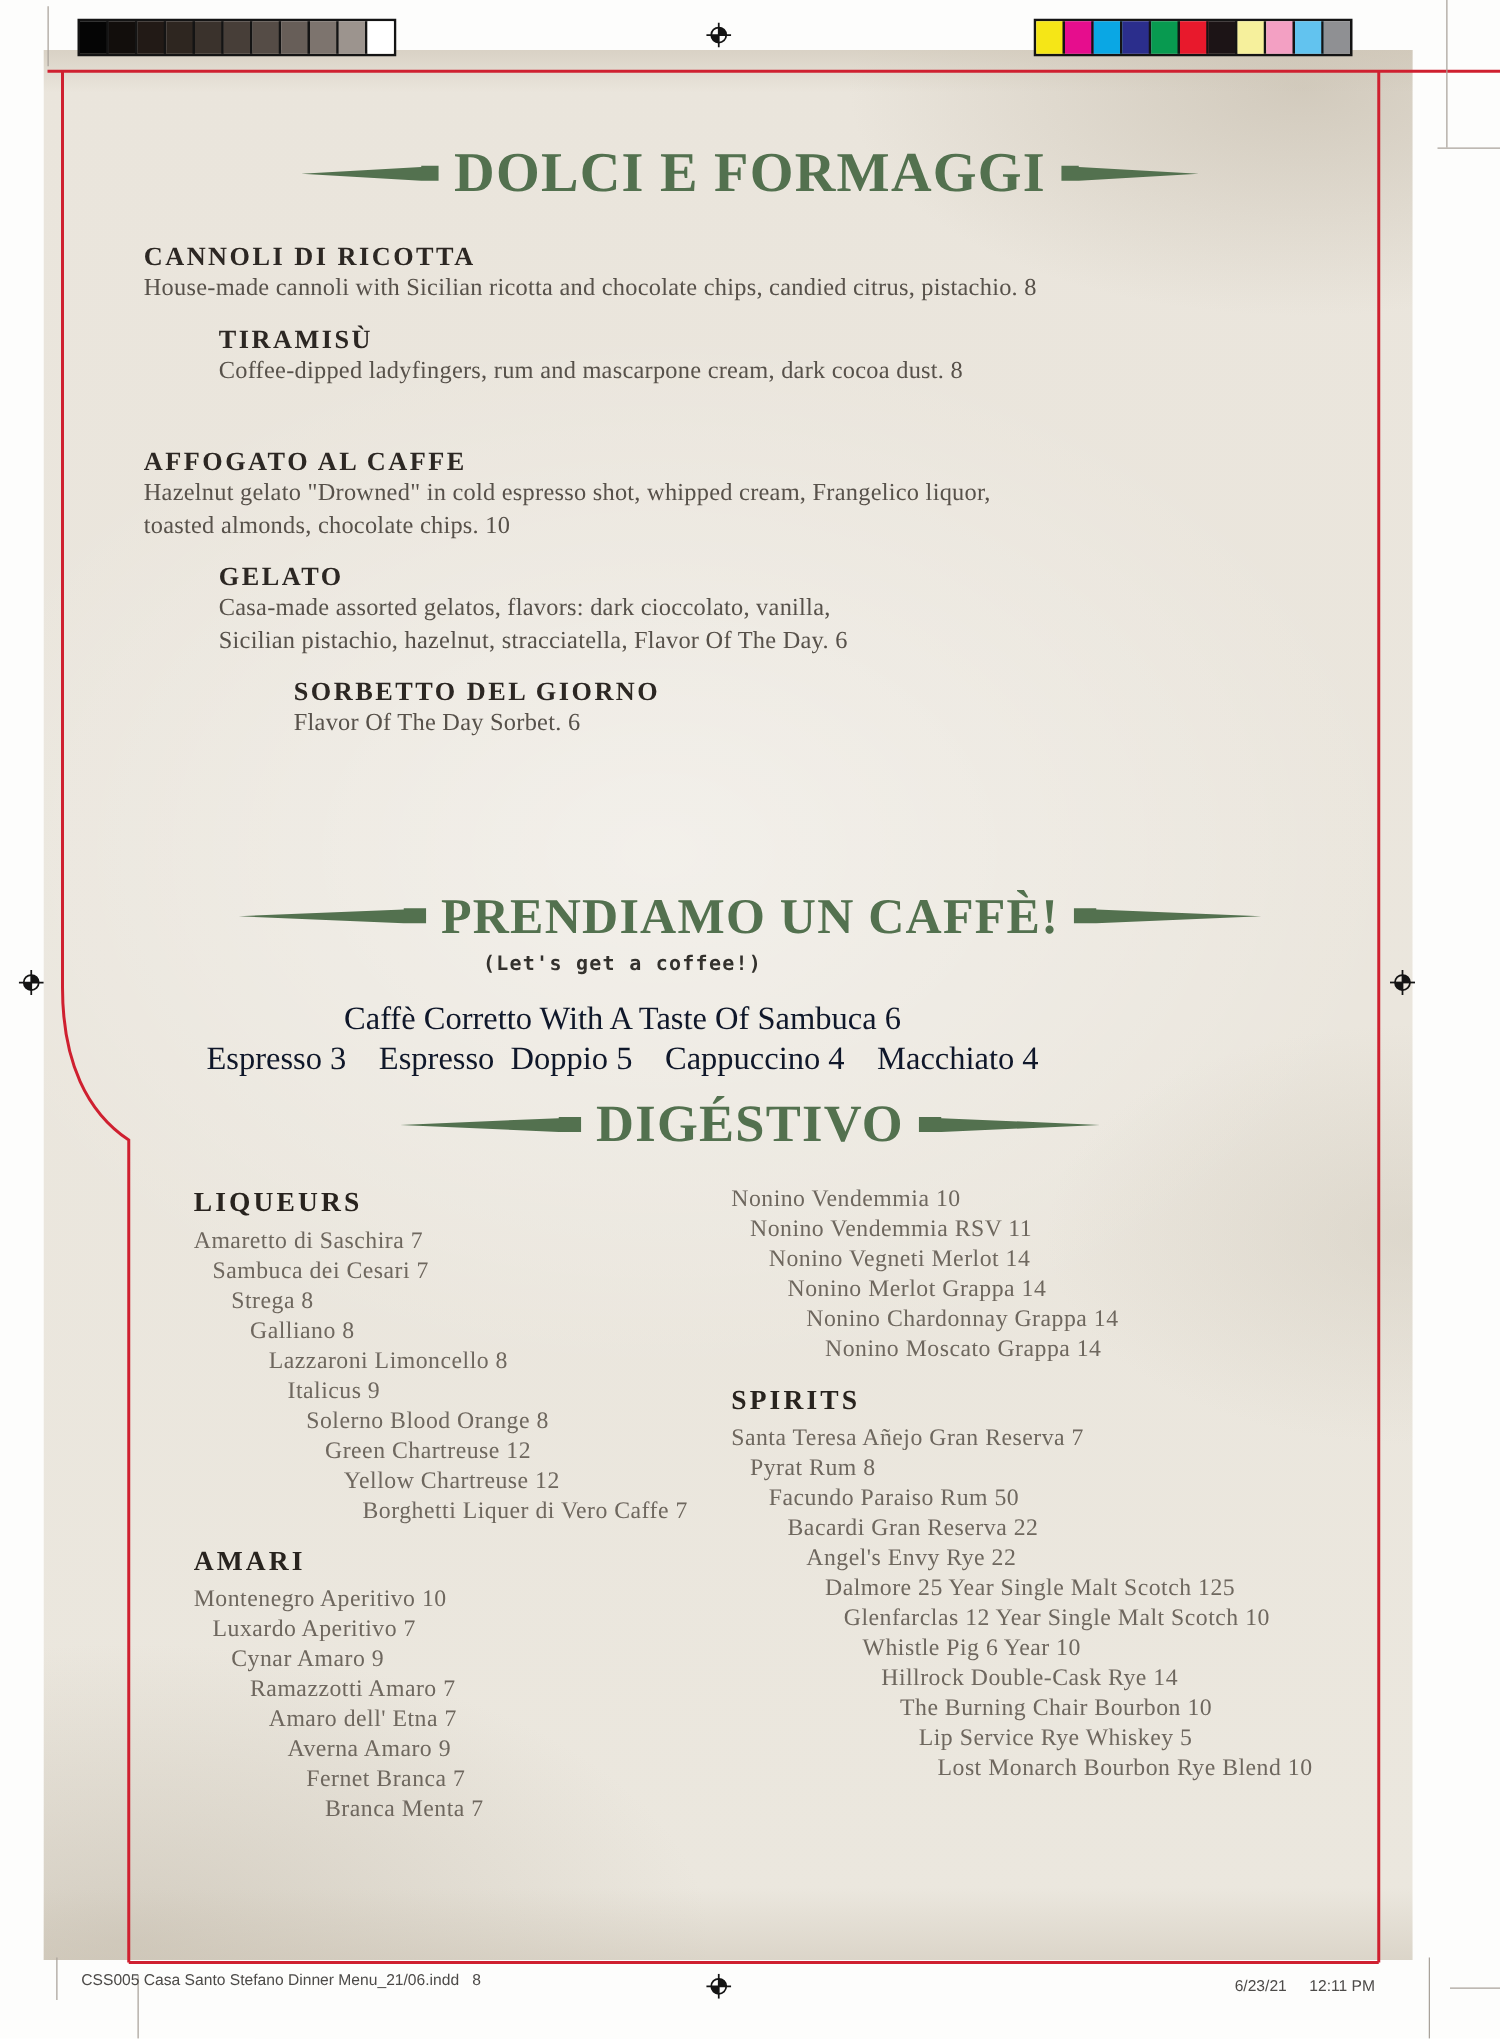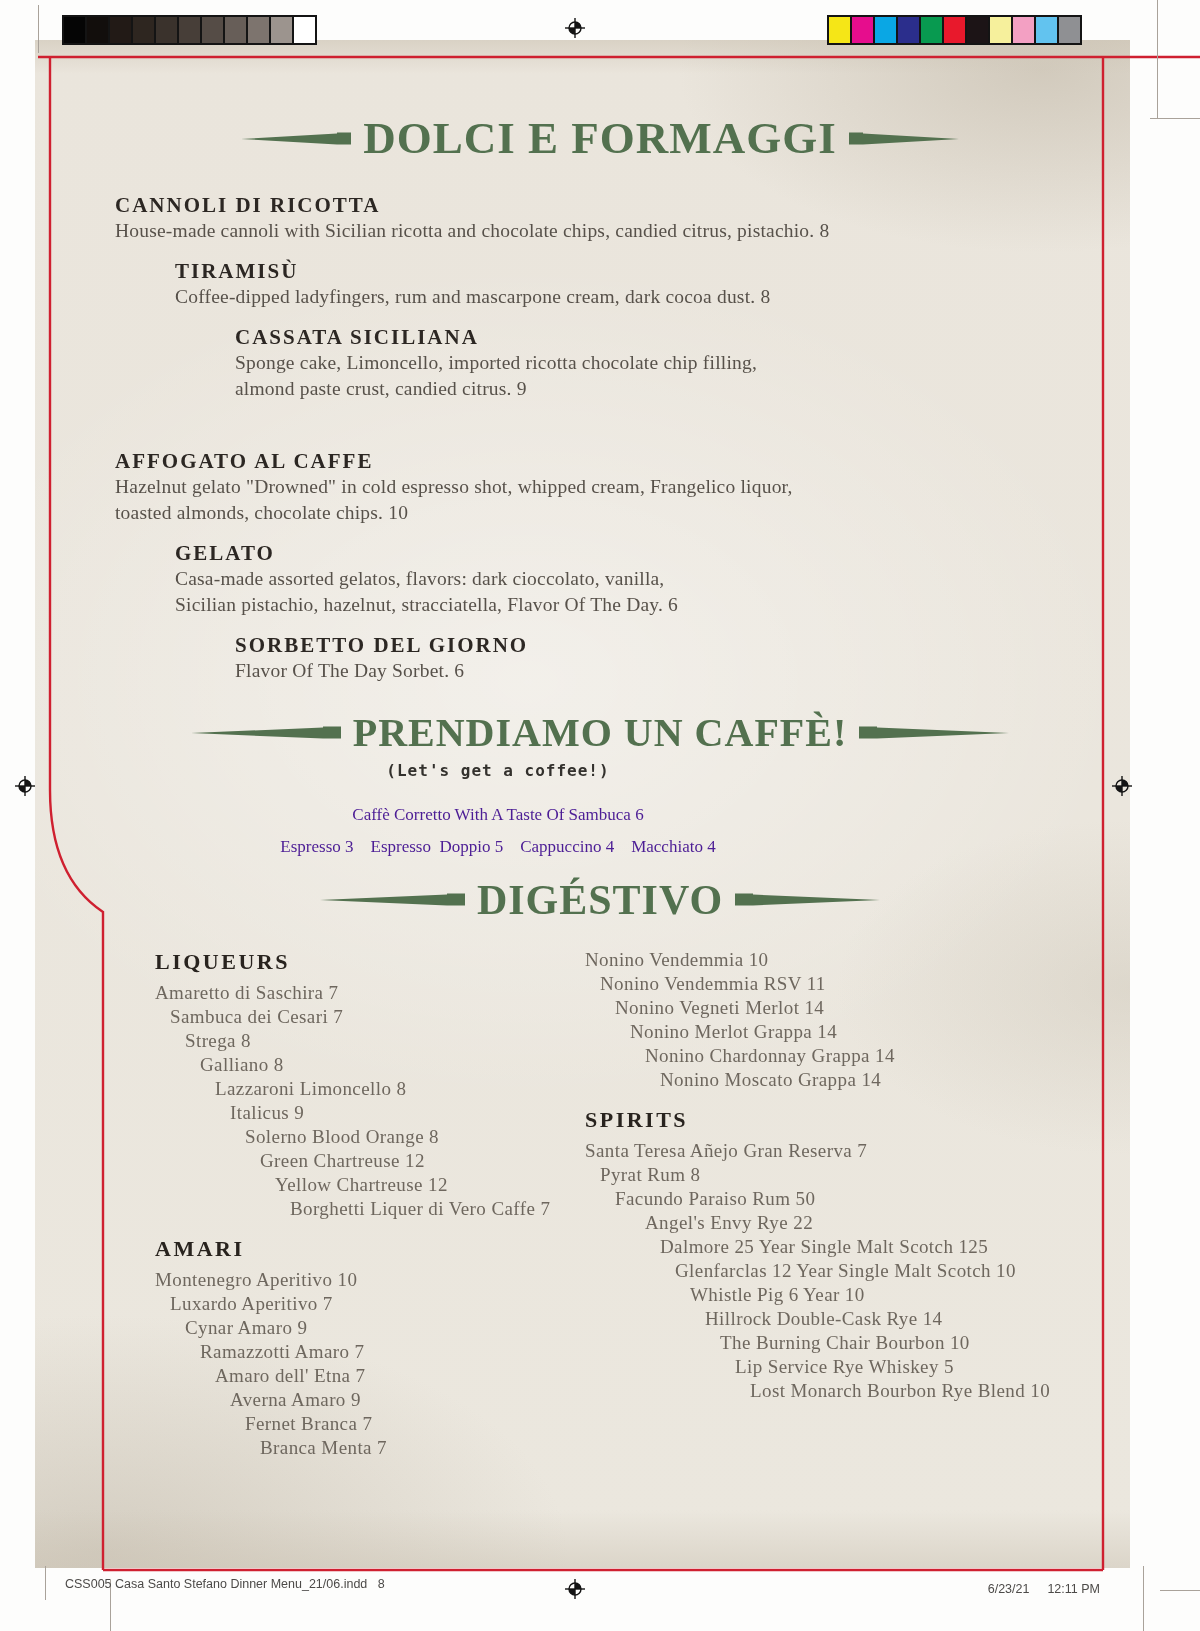--- a/index.html
+++ b/index.html
@@ -35,21 +35,21 @@
   .head-dig .txt{font-size:42px;}
   .orn{flex:0 0 auto;}
 
   .dolci-list{position:absolute;left:115px;top:192px;width:960px;}
   .dish-name{font-weight:700;font-size:21px;letter-spacing:2px;color:#2c2723;line-height:26px;}
   .dish-desc{font-size:19.5px;color:#57514a;line-height:26px;letter-spacing:.2px;}
 
   .caffe-block{position:absolute;left:0;top:712px;width:996px;text-align:center;}
   .caffe-sub{margin-top:7px;font-family:"DejaVu Sans Mono",monospace;font-size:16px;
       letter-spacing:1px;color:#33312d;font-weight:700;}
-  .caffe-line{font-size:17px;color:#4c1d95;line-height:27px;}
+  .caffe-line{font-size:26px;color:#0f172a;line-height:27px;}
   .caffe-line1{margin-top:21px;}
   .caffe-line2{margin-top:5px;white-space:pre-wrap;}
 
   .col{position:absolute;top:948px;}
   .col0{left:155px;width:430px;}
   .col1{left:585px;width:560px;}
   .group{margin:0;}
   .group + .group{margin-top:14px;}
   .group-head{font-weight:700;font-size:22px;letter-spacing:2.5px;color:#28231e;
       line-height:28px;margin-bottom:5px;}
@@ -150,25 +150,20 @@
 
   <div class="dolci-list" id="dolci-list">
       <div class="dish" style="margin-left: 0px; margin-top: 0px;">
         <div class="dish-name">CANNOLI DI RICOTTA</div>
         <div class="dish-desc">House-made cannoli with Sicilian ricotta and chocolate chips, candied citrus, pistachio. 8</div>
       </div>
       <div class="dish" style="margin-left: 60px; margin-top: 14px;">
         <div class="dish-name">TIRAMISÙ</div>
         <div class="dish-desc">Coffee-dipped ladyfingers, rum and mascarpone cream, dark cocoa dust. 8</div>
       </div>
-      <div class="dish" style="margin-left: 120px; margin-top: 14px;">
-        <div class="dish-name">CASSATA SICILIANA</div>
-        <div class="dish-desc">Sponge cake, Limoncello, imported ricotta chocolate chip filling,</div>
-        <div class="dish-desc">almond paste crust, candied citrus. 9</div>
-      </div>
       <div class="dish" style="margin-left: 0px; margin-top: 46px;">
         <div class="dish-name">AFFOGATO AL CAFFE</div>
         <div class="dish-desc">Hazelnut gelato "Drowned" in cold espresso shot, whipped cream, Frangelico liquor,</div>
         <div class="dish-desc">toasted almonds, chocolate chips. 10</div>
       </div>
       <div class="dish" style="margin-left: 60px; margin-top: 14px;">
         <div class="dish-name">GELATO</div>
         <div class="dish-desc">Casa-made assorted gelatos, flavors: dark cioccolato, vanilla,</div>
         <div class="dish-desc">Sicilian pistachio, hazelnut, stracciatella, Flavor Of The Day. 6</div>
       </div>
@@ -236,20 +231,21 @@
         <div class="li" style="margin-left: 30px;">Nonino Vegneti Merlot 14</div>
         <div class="li" style="margin-left: 45px;">Nonino Merlot Grappa 14</div>
         <div class="li" style="margin-left: 60px;">Nonino Chardonnay Grappa 14</div>
         <div class="li" style="margin-left: 75px;">Nonino Moscato Grappa 14</div>
       </div>
       <div class="group">
         <div class="group-head">SPIRITS</div>
         <div class="li" style="margin-left: 0px;">Santa Teresa Añejo Gran Reserva 7</div>
         <div class="li" style="margin-left: 15px;">Pyrat Rum 8</div>
         <div class="li" style="margin-left: 30px;">Facundo Paraiso Rum 50</div>
+        <div class="li" style="margin-left: 45px;">Bacardi Gran Reserva 22</div>
         <div class="li" style="margin-left: 60px;">Angel's Envy Rye 22</div>
         <div class="li" style="margin-left: 75px;">Dalmore 25 Year Single Malt Scotch 125</div>
         <div class="li" style="margin-left: 90px;">Glenfarclas 12 Year Single Malt Scotch 10</div>
         <div class="li" style="margin-left: 105px;">Whistle Pig 6 Year 10</div>
         <div class="li" style="margin-left: 120px;">Hillrock Double-Cask Rye 14</div>
         <div class="li" style="margin-left: 135px;">The Burning Chair Bourbon 10</div>
         <div class="li" style="margin-left: 150px;">Lip Service Rye Whiskey 5</div>
         <div class="li" style="margin-left: 165px;">Lost Monarch Bourbon Rye Blend 10</div>
       </div>
     </div>

